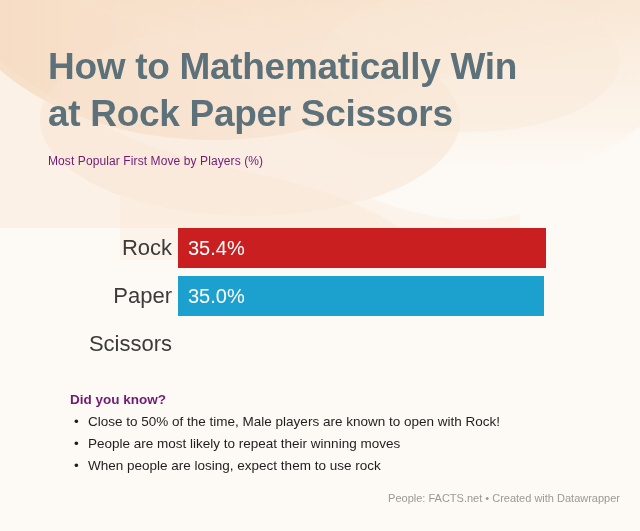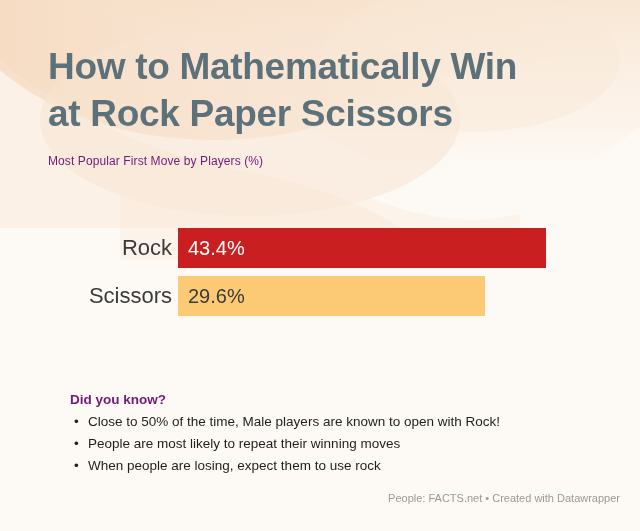--- a/index.html
+++ b/index.html
@@ -186,31 +186,34 @@
 at Rock Paper Scissors</h1>
     <div class="subtitle">Most Popular First Move by Players (%)</div>
   </div>
 
   <div class="chart">
 
     <div class="bar-row">
       <div class="bar-label">Rock</div>
       <div class="bar-track">
         <div class="bar-fill" style="width:368px; background:#c91f21;"></div>
-        <div class="bar-value" style="color:#ffffff;">43.4%</div>
+        <div class="bar-value" style="color:#ffffff;">35.4%</div>
       </div>
     </div>
 
+    <div class="bar-row">
+      <div class="bar-label">Paper</div>
+      <div class="bar-track">
+        <div class="bar-fill" style="width:366px; background:#1ca0ce;"></div>
+        <div class="bar-value" style="color:#ffffff;">35.0%</div>
+      </div>
+    </div>
 
     <div class="bar-row">
       <div class="bar-label">Scissors</div>
-      <div class="bar-track">
-        <div class="bar-fill" style="width:307px; background:#fcca74;"></div>
-        <div class="bar-value" style="color:#3b3b3b;">29.6%</div>
-      </div>
     </div>
 
   </div>
 
   <div class="notes">
     <div class="notes-heading">Did you know?</div>
     <ul class="notes-list">
       <li>
         <span class="dot">•</span>
         <span>Close to </span><b>50%</b><span> of the time, Male players are known to open with Rock!</span>

